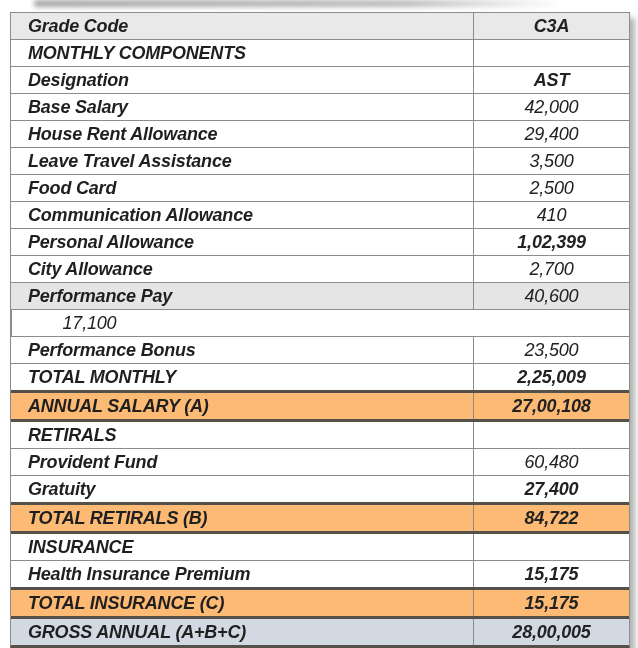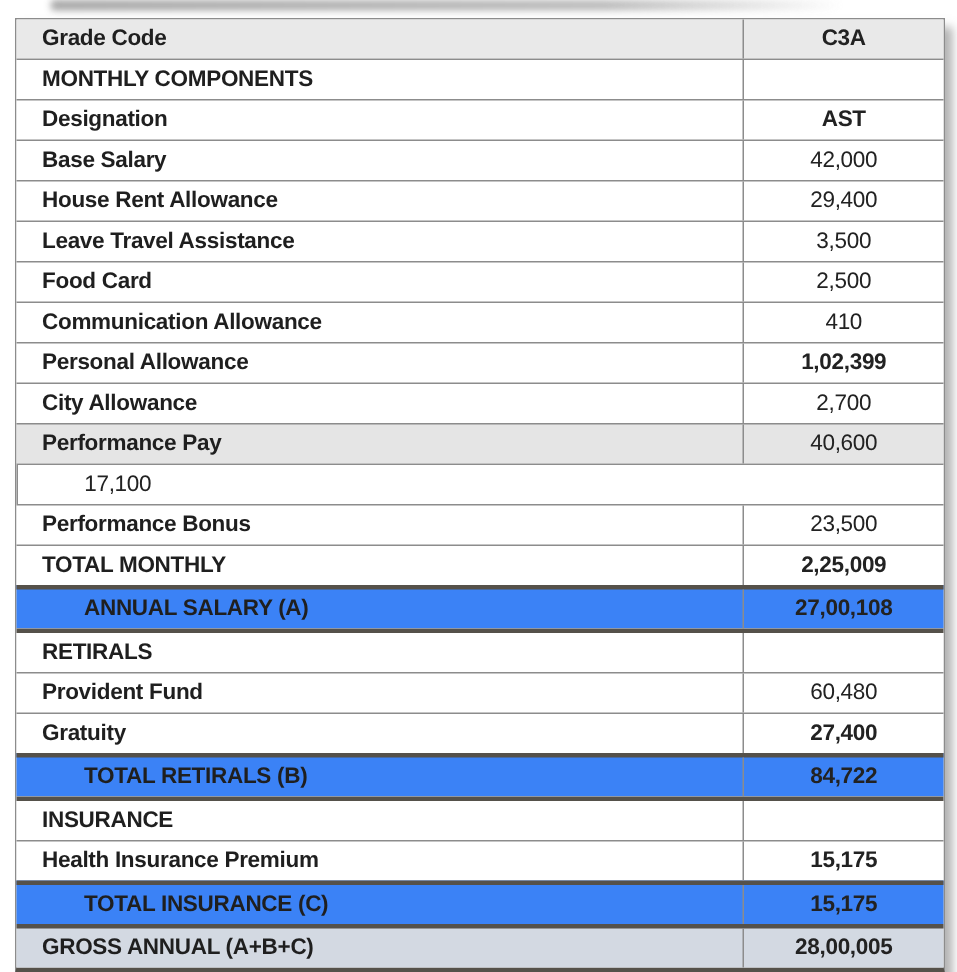--- a/index.html
+++ b/index.html
@@ -42,38 +42,39 @@
     display: flex;
     height: 26px;
     line-height: 26px;
     border-top: 1px solid #8c8c8c;
     background: #ffffff;
   }
   .row:first-child { border-top: none; }
   .row.thick-top { border-top: 3px solid #55514a; }
   .row.header { background: #e9e9e9; }
   .row.gray   { background: #e5e5e5; justify-content: space-between; }
-  .row.cream  { background: #3b82f6; padding-left: 28px; }
+  .row.cream  { background: #fdba74; }
   .row.grand  { background: #d3d9e2; }
   .cell {
     box-sizing: border-box;
-    font-size: 15px;
+    font-size: 18px;
     color: #1f1f1f;
     letter-spacing: -0.2px;
     white-space: nowrap;
     overflow: hidden;
+    font-style: italic;
   }
   .label-cell {
     flex: 1;
     font-weight: bold;
     padding-left: 17px;
   }
   .row.indent .label-cell { padding-left: 39px; }
   .value-cell {
-    width: 134px;
+    width: 156px;
     border-left: 1px solid #8c8c8c;
     text-align: center;
     font-weight: normal;
     color: #222222;
   }
   .row.value-bold .value-cell { font-weight: bold; }
 </style>
 </head>
 <body>
 

